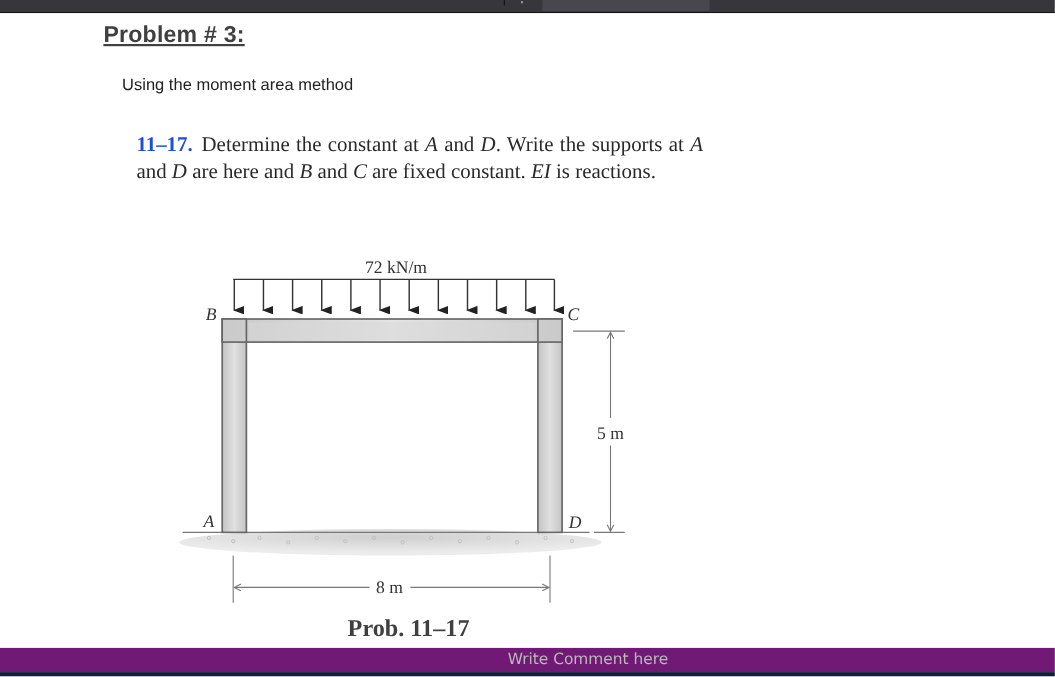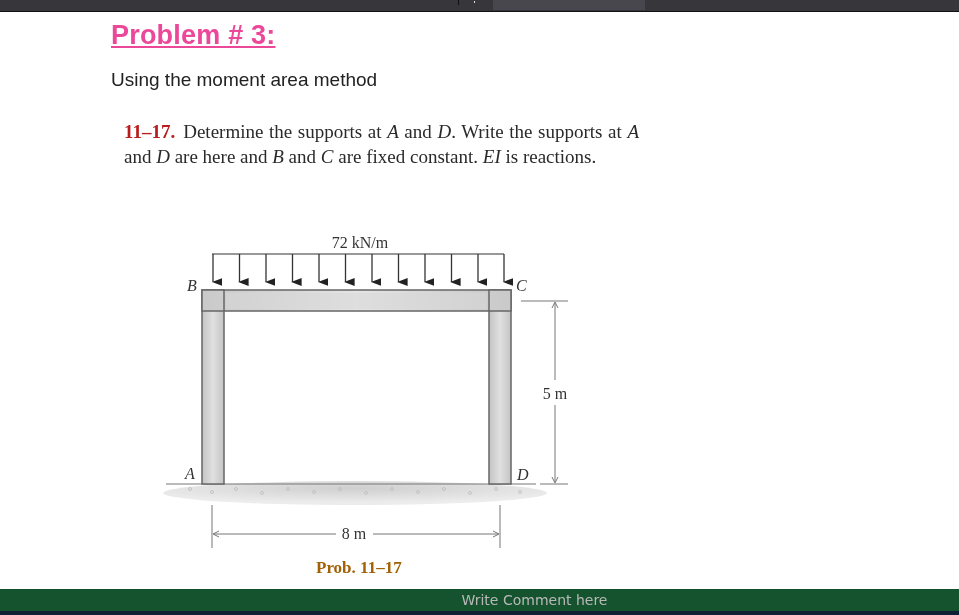--- a/index.html
+++ b/index.html
@@ -2,48 +2,48 @@
 <html><head>
 <meta charset="utf-8">
 <style>
   html, body { margin:0; padding:0; }
   body { width:959px; height:615px; position:relative; overflow:hidden; background:#ffffff; font-family:"Liberation Sans", sans-serif; }
   .topbar { position:absolute; left:0; top:0; width:959px; height:11px; background:#37363b; border-bottom:1px solid #111; }
   .topbar .sep { position:absolute; left:458px; top:0; width:1px; height:5px; background:#111; }
   .topbar .dot { position:absolute; left:474px; top:1px; width:1px; height:2px; background:#ddd; }
   .topbar .tab { position:absolute; left:493px; top:0; width:152px; height:10px; background:#48474d; }
   .content { position:absolute; left:0; top:12px; width:959px; height:577px; background:#fff; }
-  .title { position:absolute; left:111px; top:8px; font-size:27px; font-weight:bold; text-decoration:underline; color:#ec4899; letter-spacing:0.2px; }
-  .subtitle { position:absolute; left:111px; top:57px; font-size:19px; color:#222;text-align:right; }
+  .title { position:absolute; left:94px; top:8px; font-size:21px; font-weight:bold; text-decoration:underline; color:#404040; letter-spacing:0.2px; }
+  .subtitle { position:absolute; left:111px; top:57px; font-size:15px; color:#222;text-align:right; }
   .problem { position:absolute; left:124px; top:107px; width:515px; font-family:"Liberation Serif", serif; font-size:19px; line-height:25px; color:#2a2a2a; text-align:justify; }
-  .problem .num { color:#b91c1c; font-weight:bold; margin-right:8px; }
+  .problem .num { color:#1d4ed8; font-weight:bold; margin-right:8px; }
   .problem i { font-style:italic; }
   .figure { position:absolute; left:160px; top:200px; width:440px; height:380px; }
-  .caption { position:absolute; left:316px; top:546px; font-family:"Liberation Serif", serif; font-weight:bold; font-size:17px; color:#a16207; }
-  .comment-bar { position:absolute; left:0; top:589px; width:959px; height:22px; background:#14532d; }
+  .caption { position:absolute; left:316px; top:546px; font-family:"Liberation Serif", serif; font-weight:bold; font-size:22px; color:#404040; }
+  .comment-bar { position:absolute; left:0; top:589px; width:959px; height:22px; background:#701a75; }
   .comment-input { position:absolute; left:0; top:0; width:959px; height:22px; background:transparent; border:none; outline:none; color:#b9b9b9; font-family:"DejaVu Sans", sans-serif; font-size:14px; text-align:center; padding:0 0 0 110px; box-sizing:border-box; }
   .comment-input::placeholder { color:#b9b9b9; }
   .bottom-strip { position:absolute; left:0; top:611px; width:959px; height:4px; background:#0f1f35; }
   svg text { font-family:"Liberation Serif", serif; }
 </style>
 </head>
 <body>
 
 <div class="topbar">
   <div class="sep"></div>
   <div class="dot"></div>
   <div class="tab"></div>
 </div>
 
 <div class="content">
   <div class="title">Problem # 3:</div>
   <div class="subtitle">Using the moment area method</div>
 
   <div class="problem">
-    <span class="num">11–17.</span><span>Determine the supports at </span><i>A</i><span> and </span><i>D</i><span>. Write the supports at </span><i>A</i><span> and </span><i>D</i><span> are here and </span><i>B</i><span> and </span><i>C</i><span> are fixed constant. </span><i>EI</i><span> is reactions.</span>
+    <span class="num">11–17.</span><span>Determine the constant at </span><i>A</i><span> and </span><i>D</i><span>. Write the supports at </span><i>A</i><span> and </span><i>D</i><span> are here and </span><i>B</i><span> and </span><i>C</i><span> are fixed constant. </span><i>EI</i><span> is reactions.</span>
   </div>
 
   <svg class="figure" viewBox="160 200 440 380" width="440" height="380">
     <defs>
       <linearGradient id="colGrad" x1="0" y1="0" x2="1" y2="0">
         <stop offset="0" stop-color="#c4c4c4"></stop>
         <stop offset="0.5" stop-color="#e0e0e0"></stop>
         <stop offset="1" stop-color="#c4c4c4"></stop>
       </linearGradient>
       <linearGradient id="beamGrad" x1="0" y1="0" x2="1" y2="0">

